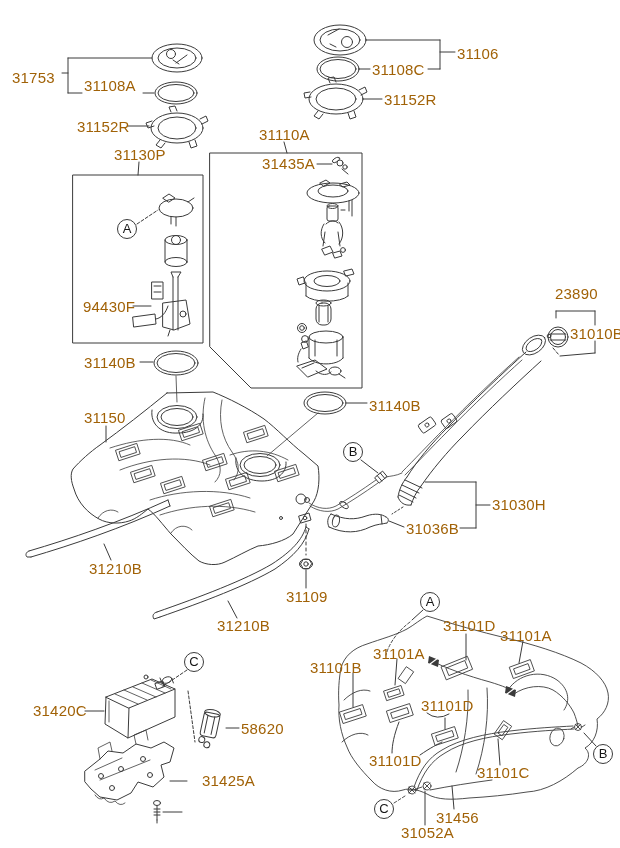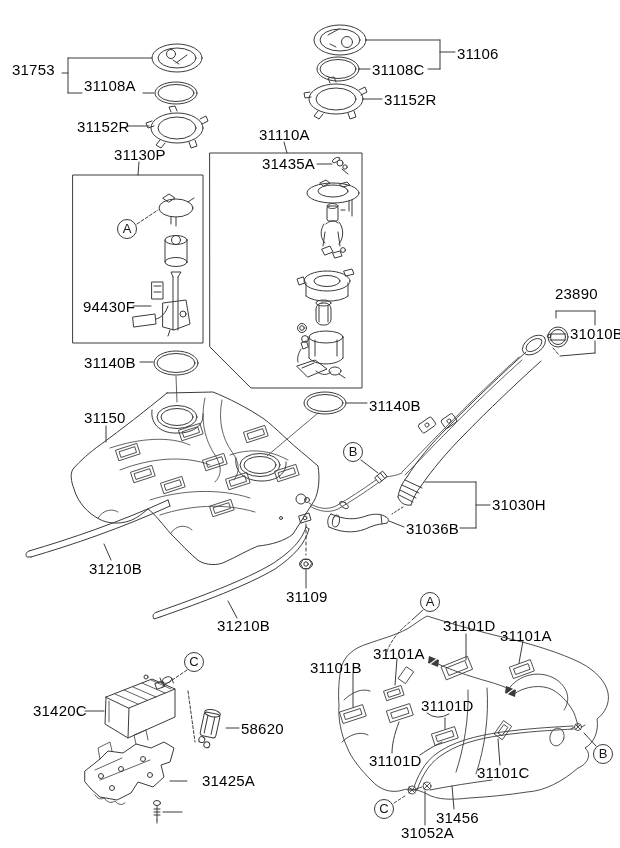--- a/index.html
+++ b/index.html
@@ -2,21 +2,21 @@
 <html><head>
 <meta charset="utf-8">
 <style>
   html,body{margin:0;padding:0;background:#fff;}
   #canvas{
     position:relative;width:620px;height:848px;background:#ffffff;
     font-family:"Liberation Sans", sans-serif;overflow:hidden;
   }
   #artwork{position:absolute;left:0;top:0;}
   .lbl{
-    position:absolute;font-size:15px;line-height:15px;color:#000000;
+    position:absolute;font-size:15px;line-height:15px;color:#a16207;
     white-space:nowrap;letter-spacing:0.2px;
   }
   .callout{
     position:absolute;width:20px;height:20px;border:1.4px solid #3b3b3b;
     border-radius:50%;box-sizing:border-box;text-align:center;
     font-size:13px;line-height:17px;color:#161616;background:#fff;
   }
   svg path, svg ellipse, svg circle, svg rect, svg line, svg polygon, svg polyline{
     vector-effect:non-scaling-stroke;
   }
@@ -339,21 +339,21 @@
         </g>
 
     <path d="M466,634 V660 M523,641 L519,663 M397,659 L395,685 M353,673 V707 M427,713 Q437,721 449,714 M445,718 L445,729 M392,753 C392,745 394,735 399,722 M420,755 C430,748 438,744 442,742 M500,765 L498,739 M454,809 L452,786 M425,825 V791" stroke-width="1"></path>
     <path d="M423,610 L412,620" stroke-width="1"></path>
     <path d="M410,622 C398,631 389,643 386,655" stroke-dasharray="3 2"></path>
     <path d="M596,746 L584,733" stroke-width="1"></path>
     <path d="M394,803 L405,796" stroke-dasharray="3 2"></path>
   </g>
 </svg>
 
-  <div class="lbl" style="left:12px;top:62px">31753</div>
+  <div class="lbl" style="left:12px;top:70px">31753</div>
   <div class="lbl" style="left:84px;top:78px">31108A</div>
   <div class="lbl" style="left:77px;top:119px">31152R</div>
   <div class="lbl" style="left:114px;top:147px">31130P</div>
   <div class="lbl" style="left:83px;top:299px">94430F</div>
   <div class="lbl" style="left:84px;top:355px">31140B</div>
   <div class="lbl" style="left:84px;top:410px">31150</div>
   <div class="lbl" style="left:259px;top:127px">31110A</div>
   <div class="lbl" style="left:262px;top:156px">31435A</div>
   <div class="lbl" style="left:457px;top:46px">31106</div>
   <div class="lbl" style="left:372px;top:62px">31108C</div>

